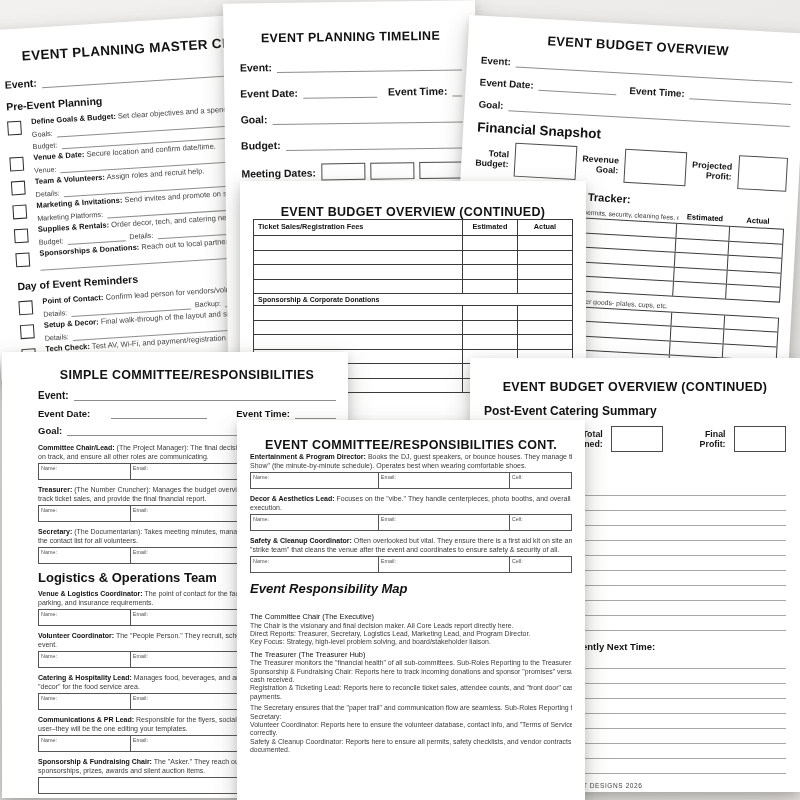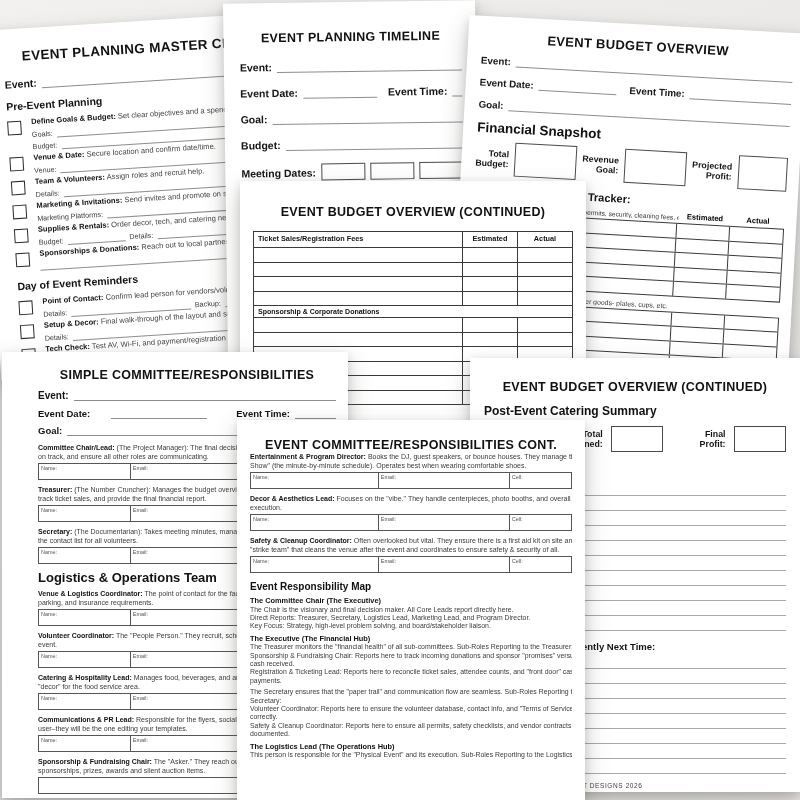--- a/index.html
+++ b/index.html
@@ -36,21 +36,21 @@
   .trow:first-child{border-top:none;}
   .tc1{flex:1;}
   .tc2,.tc3{width:17%;border-left:1px solid #3a3a3a;text-align:center;}
   .band{border-top:1px solid #3a3a3a;font-size:7px;font-weight:700;color:#111;
         padding:2px 0 2px 4px;white-space:nowrap;overflow:hidden;}
   .th{font-size:7.3px;font-weight:700;color:#111;padding-top:2px;}
   
   .rl{height:14px;border-bottom:1px solid #a8a8a8;}
   .foot{font-size:6.5px;letter-spacing:.6px;color:#3f3f3f;text-align:center;}
   .mapb{margin-bottom:3px;}
-  .maph{font-size:7.4px;font-weight:700;color:#111;line-height:9.5px;}
+  .maph{font-size:7.4px;font-weight:400;color:#111;line-height:9.5px;}
   .mapl{font-size:6.9px;color:#3a3a3a;line-height:8.4px;white-space:nowrap;overflow:hidden;}
   .boxed{border:1.2px solid #4a4a4a;background:#fff;}
   .sm2{font-size:8.8px;font-weight:700;color:#151515;text-align:right;line-height:10px;}
   .smudge{display:inline-block;width:150px;height:6px;background:#c9c9c9;border-radius:2px;}
 </style>
 </head>
 <body>
 
 <div class="pg" style="left:-10px;top:20px;width:344px;height:350px;transform:rotate(-3.6deg);z-index:1;">
   <div style="padding:20px 14px 0 22px;">
@@ -294,21 +294,21 @@
           <div class="tc2"></div>
           <div class="tc3"></div>
         </div>
     </div>
   </div>
 </div>
 
 <div class="pg" style="left:240px;top:181px;width:346px;height:252px;z-index:4;">
   <div style="padding:24px 13px 0 13px;">
     <div class="ttl" style="font-size:12.5px;">EVENT BUDGET OVERVIEW (CONTINUED)</div>
-    <div class="tbl" style="margin-top:12px;">
+    <div class="tbl" style="margin-top:0;">
       <div class="trow" style="height:15px;">
         <div class="tc1 th nw" style="padding-left:4px;">Ticket Sales/Registration Fees</div>
         <div class="tc2 th">Estimated</div>
         <div class="tc3 th">Actual</div>
       </div>
       <div class="trow">
           <div class="tc1"></div>
           <div class="tc2"></div>
           <div class="tc3"></div>
         </div>
@@ -516,44 +516,39 @@
     <div class="role">
       <div class="r1 nw"><b>Safety &amp; Cleanup Coordinator:</b> <span>Often overlooked but vital. They ensure there is a first aid kit on site and lead the</span></div>
       <div class="r2 nw">"strike team" that cleans the venue after the event and coordinates to ensure safety &amp; security of all.</div>
       <div class="nbox">
         <div class="nc" style="flex:0 0 39%;"><span>Name:</span></div>
         <div class="nc" style="flex:0 0 40%;"><span>Email:</span></div>
         <div class="nc"><span>Cell:</span></div>
       </div>
     </div>
 
-    <div class="teamh" style="font-size:10px;margin:8px 0 4px;">Event Responsibility Map</div>
+    <div class="teamh" style="font-size:13px;margin:8px 0 16px;font-style:italic;">Event Responsibility Map</div>
 
     <div class="mapb">
       <div class="maph">The Committee Chair (The Executive)</div>
       <div class="mapl">The Chair is the visionary and final decision maker. All Core Leads report directly here.</div>
       <div class="mapl">Direct Reports: Treasurer, Secretary, Logistics Lead, Marketing Lead, and Program Director.</div>
       <div class="mapl">Key Focus: Strategy, high-level problem solving, and board/stakeholder liaison.</div>
     </div>
     <div class="mapb">
-      <div class="maph">The Executive (The Financial Hub)</div>
+      <div class="maph">The Treasurer (The Treasurer Hub)</div>
       <div class="mapl">The Treasurer monitors the "financial health" of all sub-committees. Sub-Roles Reporting to the Treasurer:</div>
       <div class="mapl">Sponsorship &amp; Fundraising Chair: Reports here to track incoming donations and sponsor "promises" versus actual</div>
       <div class="mapl">cash received.</div>
       <div class="mapl">Registration &amp; Ticketing Lead: Reports here to reconcile ticket sales, attendee counts, and "front door" cash/digital</div>
       <div class="mapl">payments.</div>
     </div>
     <div class="mapb">
       <div class="mapl">The Secretary ensures that the "paper trail" and communication flow are seamless. Sub-Roles Reporting to the</div>
       <div class="mapl">Secretary:</div>
       <div class="mapl">Volunteer Coordinator: Reports here to ensure the volunteer database, contact info, and "Terms of Service" are filed</div>
       <div class="mapl">correctly.</div>
       <div class="mapl">Safety &amp; Cleanup Coordinator: Reports here to ensure all permits, safety checklists, and vendor contracts are</div>
       <div class="mapl">documented.</div>
     </div>
-    <div class="mapb">
-      <div class="maph">The Logistics Lead (The Operations Hub)</div>
-      <div class="mapl">This person is responsible for the "Physical Event" and its execution. Sub-Roles Reporting to the Logistics Lead:</div>
-
-    </div>
 
   </div>
 </div>
 
 </body></html>

